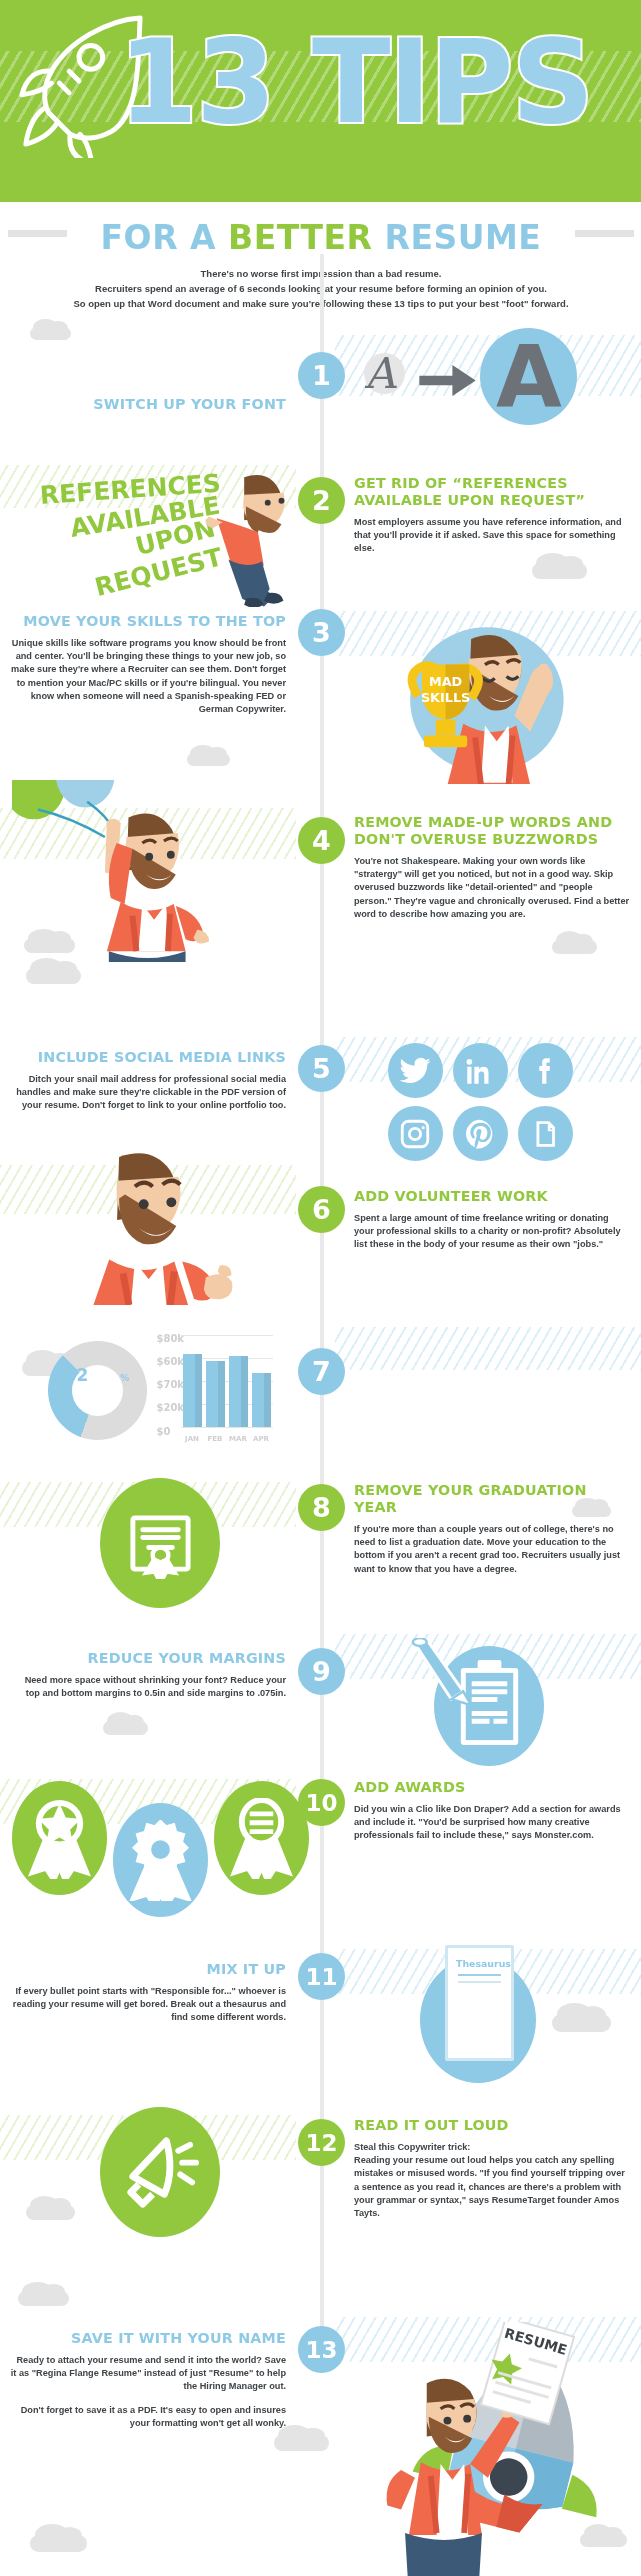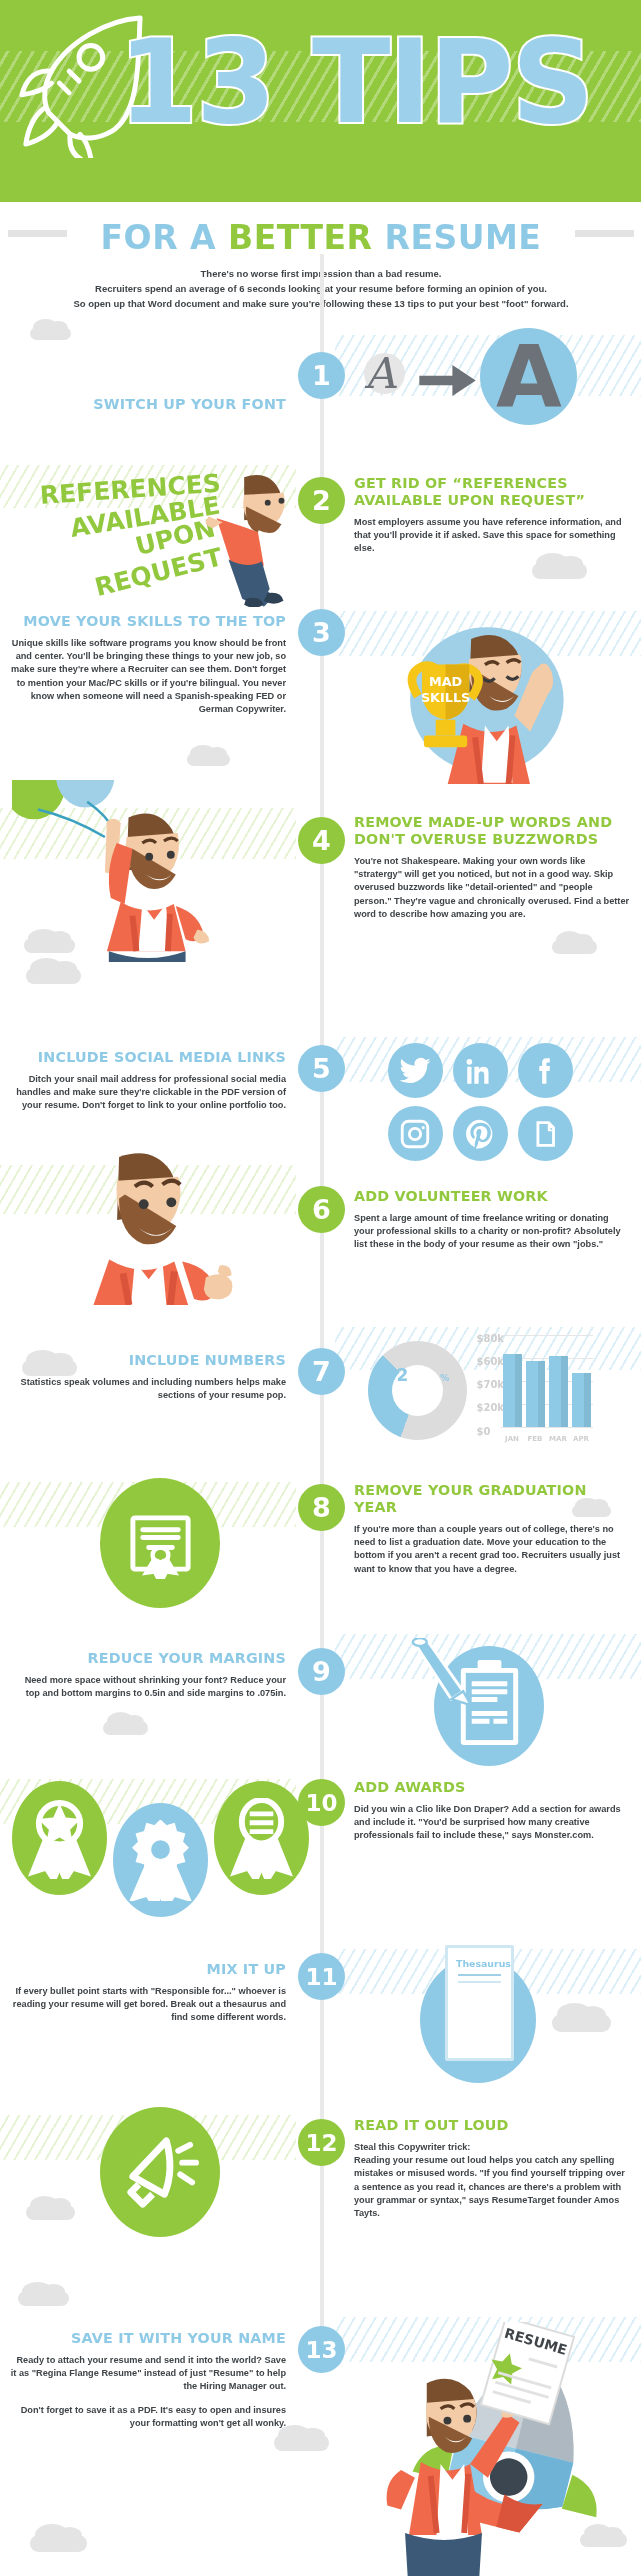--- a/index.html
+++ b/index.html
@@ -407,26 +407,20 @@
         <div class="tip-title green">ADD VOLUNTEER WORK</div>
         <div class="tip-body">
           <p>Spent a large amount of time freelance writing or donating your professional skills to a charity or non-profit? Absolutely list these in the body of your resume as their own "jobs."</p>
         </div>
       </div>
     </div>
 
     <div class="tip" style="height:163px;">
       <div class="hatch-b" style="left:335px;top:26px;width:307px;height:43px;"></div>
       <div class="cloud" style="left:22px;top:59px;width:55px;height:16px;"></div>
-      <div class="side text-left" style="padding-top:51px;">
-        <div class="tip-title blue">INCLUDE NUMBERS</div>
-        <div class="tip-body">
-          <p>Statistics speak volumes and including numbers helps make sections of your resume pop.</p>
-        </div>
-      </div>
       <div class="badge blue" style="top:47px;">7</div>
       <div class="side art" style="align-items:flex-start;padding-top:34px;">
         <div class="chart-area">
           <div class="donut" style="background: conic-gradient(from 200deg, rgb(142, 202, 230) 0deg, rgb(142, 202, 230) 32%, rgb(220, 220, 220) 32%, rgb(220, 220, 220) 100%);">
             <div class="donut-hole">
               <span class="num">32</span>
                 <span class="pct">%</span>
             </div>
           </div>
           <div class="barchart">

